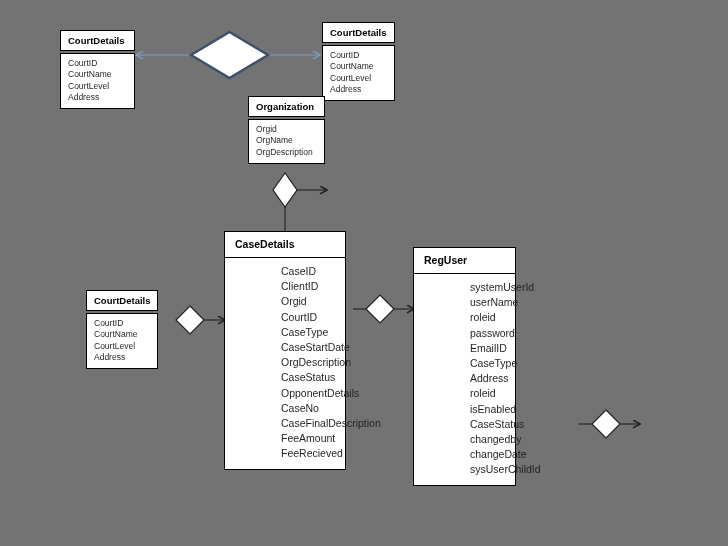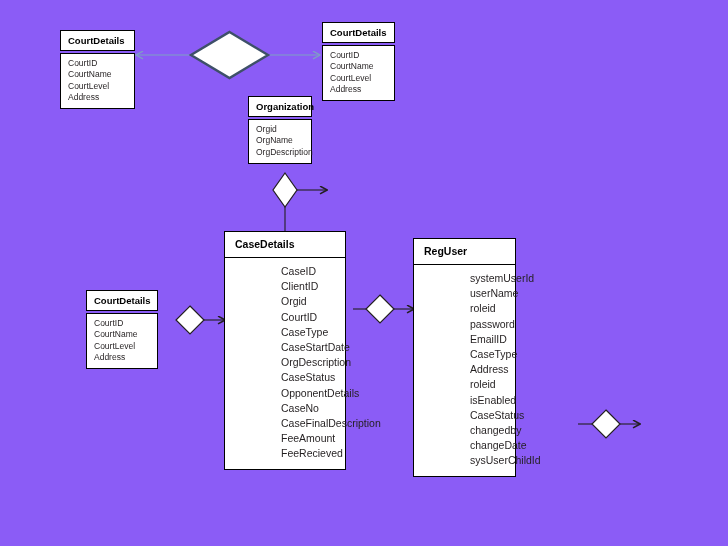--- a/index.html
+++ b/index.html
@@ -7,21 +7,21 @@
     padding: 0;
     background: #ffffff;
   }
   body {
     font-family: "Liberation Sans", sans-serif;
   }
   #canvas {
     position: relative;
     width: 728px;
     height: 546px;
-    background: #8b5cf6;
+    background: #737373;
     overflow: hidden;
   }
   svg.layer {
     position: absolute;
     left: 0;
     top: 0;
     width: 728px;
     height: 546px;
     pointer-events: none;
   }
@@ -138,21 +138,21 @@
   <div class="entity-split" style="left:322px; top:22px; width:73px;">
     <div class="title-box">CourtDetails</div>
     <div class="attr-box">
       <div class="attr">CourtID</div>
       <div class="attr">CourtName</div>
       <div class="attr">CourtLevel</div>
       <div class="attr">Address</div>
     </div>
   </div>
 
-  <div class="entity-split" style="left:248px; top:96px; width:64px;">
+  <div class="entity-split" style="left:248px; top:96px; width:77px;">
     <div class="title-box">Organization</div>
     <div class="attr-box">
       <div class="attr">Orgid</div>
       <div class="attr">OrgName</div>
       <div class="attr">OrgDescription</div>
     </div>
   </div>
 
   <div class="entity-split" style="left:86px; top:290px; width:72px;">
     <div class="title-box">CourtDetails</div>
@@ -176,21 +176,21 @@
       <div class="attr">OrgDescription</div>
       <div class="attr">CaseStatus</div>
       <div class="attr">OpponentDetails</div>
       <div class="attr">CaseNo</div>
       <div class="attr">CaseFinalDescription</div>
       <div class="attr">FeeAmount</div>
       <div class="attr">FeeRecieved</div>
     </div>
   </div>
 
-  <div class="entity-unified" style="left:413px; top:238px; width:103px;">
+  <div class="entity-unified" style="left:413px; top:247px; width:103px;">
     <div class="title-row">RegUser</div>
     <div class="attr-list">
       <div class="attr">systemUserId</div>
       <div class="attr">userName</div>
       <div class="attr">roleid</div>
       <div class="attr">password</div>
       <div class="attr">EmailID</div>
       <div class="attr">CaseType</div>
       <div class="attr">Address</div>
       <div class="attr">roleid</div>

